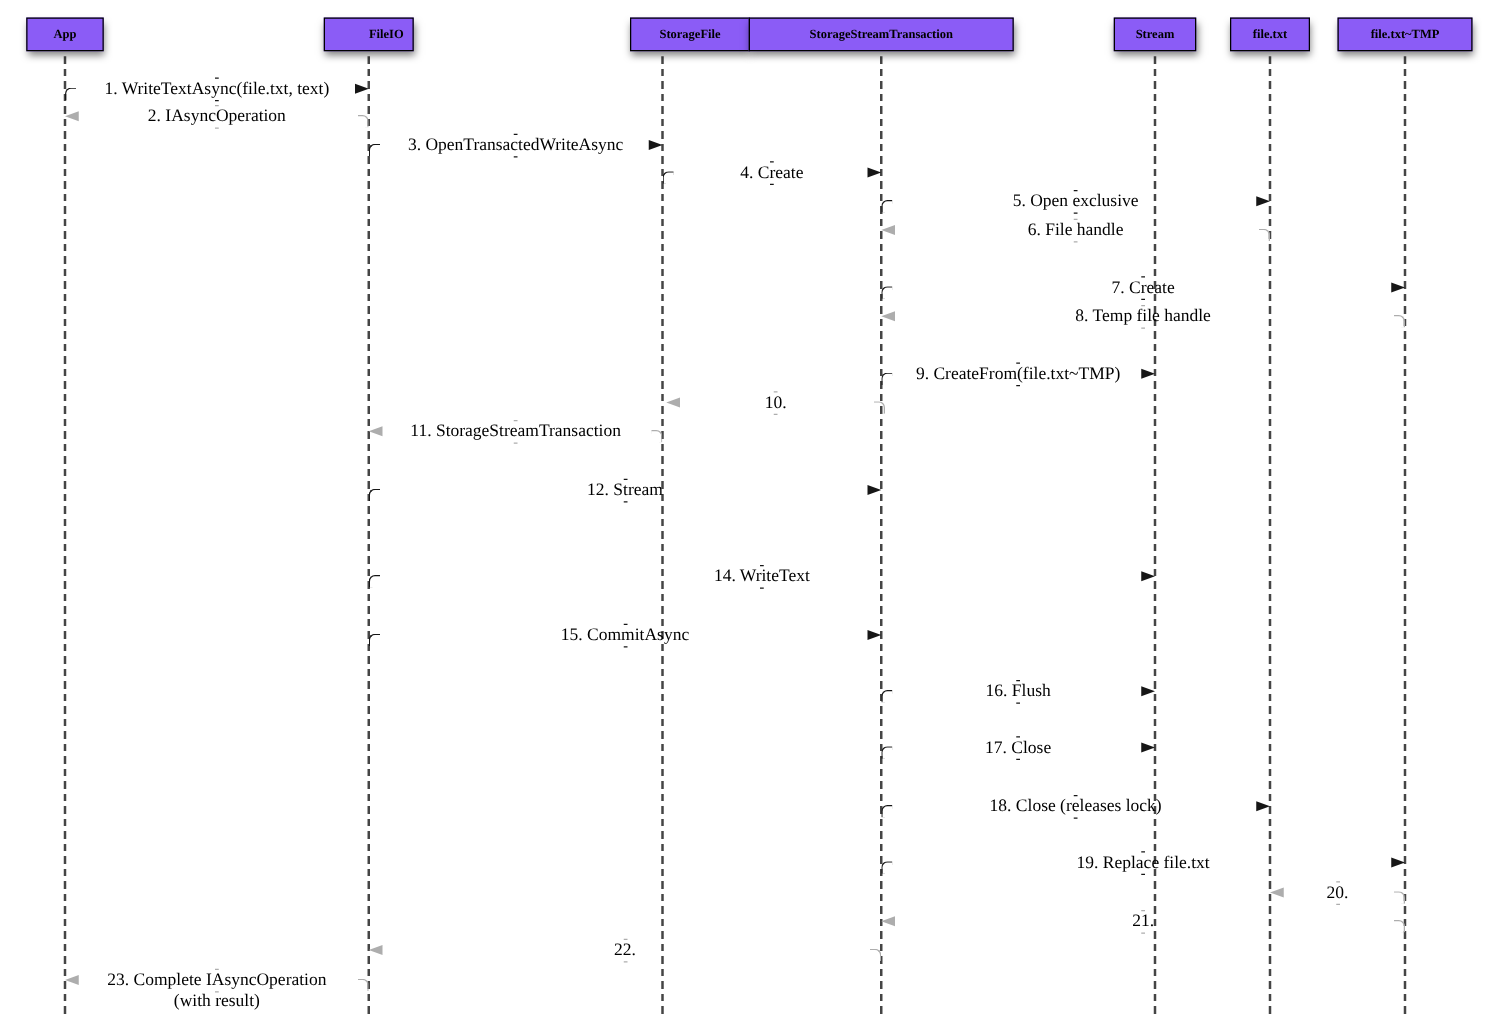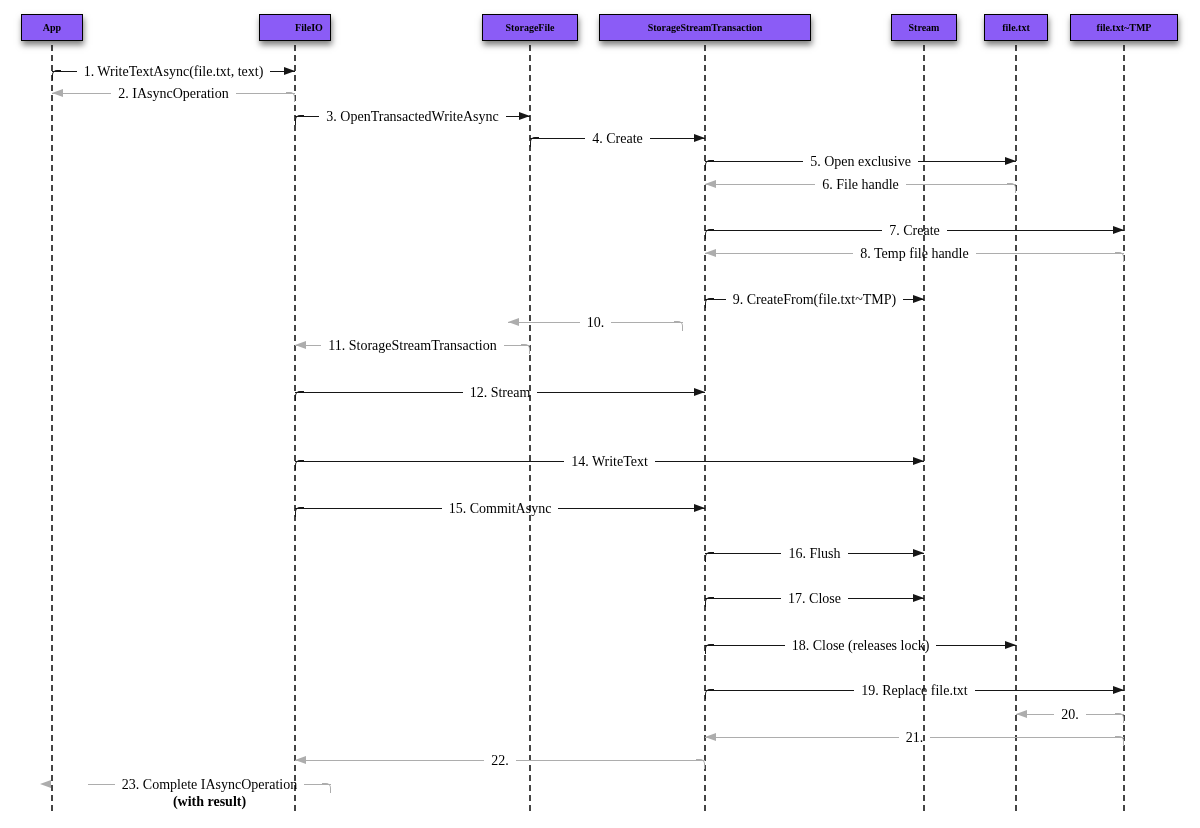--- a/index.html
+++ b/index.html
@@ -11,51 +11,50 @@
     position:absolute; top:14px; height:27px; box-sizing:border-box;
     border:1.5px solid #000; background:#8b5cf6;
     display:flex; align-items:center; justify-content:center;
     font-weight:bold; font-size:10px; color:#000; white-space:nowrap;
     box-shadow:1px 4px 6px rgba(0,0,0,0.50);
   }
   .lifeline {
     position:absolute; top:45px; width:1.6px;
     background:repeating-linear-gradient(to bottom,#454545 0px,#454545 6px,transparent 6px,transparent 10px);
   }
-  .msg { position:absolute; height:18px; display:flex; align-items:center; }
+  .msg { position:absolute; height:18px; display:flex; align-items:center;flex-direction:column; }
   .seg { flex:1 1 0; height:0; border-top:1.7px solid var(--c); min-width:3px; }
   .mlabel {
     flex:0 0 auto; padding:0 7px; font-size:14px; color:#000;
     white-space:nowrap; line-height:17px; position:relative;
   }
   .mlabel .sub {
     position:absolute; top:100%; left:50%; transform:translateX(-50%);
     white-space:nowrap;
-    font-weight:bold;
   }
   .arrow {
     position:absolute; top:50%; transform:translateY(-50%); width:0; height:0;
     border-top:4.5px solid transparent; border-bottom:4.5px solid transparent;
   }
   .arrow.to-right { right:0; border-left:11px solid var(--c); }
   .arrow.to-left  { left:0;  border-right:11px solid var(--c); }
   .elbow { position:absolute; top:8px; width:9px; height:10px; box-sizing:border-box; }
   .elbow.at-left  { left:0;  border-left:1.7px solid var(--c);  border-top:1.7px solid var(--c); border-top-left-radius:5px; }
   .elbow.at-right { right:0; border-right:1.7px solid var(--c); border-top:1.7px solid var(--c); border-top-right-radius:5px; }
 </style>
 </head>
 <body>
 
 <div class="diagram" id="diagram-root">
     <div class="lifeline" style="left: 51.2px; height: 767px;"></div>
     <div class="actor-box" style="left: 21px; width: 62px;">App</div>
     <div class="lifeline" style="left: 294.2px; height: 767px;"></div>
     <div class="actor-box" style="left: 259px; width: 72px; padding-left: 28px;">FileIO</div>
     <div class="lifeline" style="left: 529.2px; height: 767px;"></div>
-    <div class="actor-box" style="left: 482px; width: 96px;">StorageFile</div>
+    <div class="actor-box" style="left: 504px; width: 96px;">StorageFile</div>
     <div class="lifeline" style="left: 704.2px; height: 767px;"></div>
     <div class="actor-box" style="left: 599px; width: 212px;">StorageStreamTransaction</div>
     <div class="lifeline" style="left: 923.2px; height: 767px;"></div>
     <div class="actor-box" style="left: 891px; width: 66px;">Stream</div>
     <div class="lifeline" style="left: 1015.2px; height: 767px;"></div>
     <div class="actor-box" style="left: 984px; width: 64px;">file.txt</div>
     <div class="lifeline" style="left: 1123.2px; height: 767px;"></div>
     <div class="actor-box" style="left: 1070px; width: 108px;">file.txt~TMP</div>
     <div class="msg" style="left: 52px; width: 243px; top: 62px; --c: #161616;">
       <div class="seg"></div>
@@ -113,21 +112,21 @@
       <div class="arrow to-left"></div>
       <div class="elbow at-right"></div>
     </div>
     <div class="msg" style="left: 705px; width: 219px; top: 290px; --c: #161616;">
       <div class="seg"></div>
       <div class="mlabel">9. CreateFrom(file.txt~TMP)</div>
       <div class="seg"></div>
       <div class="arrow to-right"></div>
       <div class="elbow at-left"></div>
     </div>
-    <div class="msg" style="left: 508px; width: 175px; top: 313px; --c: #adadad;">
+    <div class="msg" style="left: 533px; width: 175px; top: 313px; --c: #adadad;">
       <div class="seg"></div>
       <div class="mlabel">10.</div>
       <div class="seg"></div>
       <div class="arrow to-left"></div>
       <div class="elbow at-right"></div>
     </div>
     <div class="msg" style="left: 295px; width: 235px; top: 336px; --c: #adadad;">
       <div class="seg"></div>
       <div class="mlabel">11. StorageStreamTransaction</div>
       <div class="seg"></div>
@@ -197,20 +196,20 @@
       <div class="arrow to-left"></div>
       <div class="elbow at-right"></div>
     </div>
     <div class="msg" style="left: 295px; width: 410px; top: 751px; --c: #adadad;">
       <div class="seg"></div>
       <div class="mlabel">22.</div>
       <div class="seg"></div>
       <div class="arrow to-left"></div>
       <div class="elbow at-right"></div>
     </div>
-    <div class="msg" style="left: 40px; width: 243px; top: 775px; padding-left: 48px; --c: #adadad;">
+    <div class="msg" style="left: 52px; width: 243px; top: 775px; --c: #adadad;">
       <div class="seg"></div>
       <div class="mlabel">23. Complete IAsyncOperation<span class="sub">(with result)</span></div>
       <div class="seg"></div>
       <div class="arrow to-left"></div>
       <div class="elbow at-right"></div>
     </div>
   </div>
 
 </body></html>

